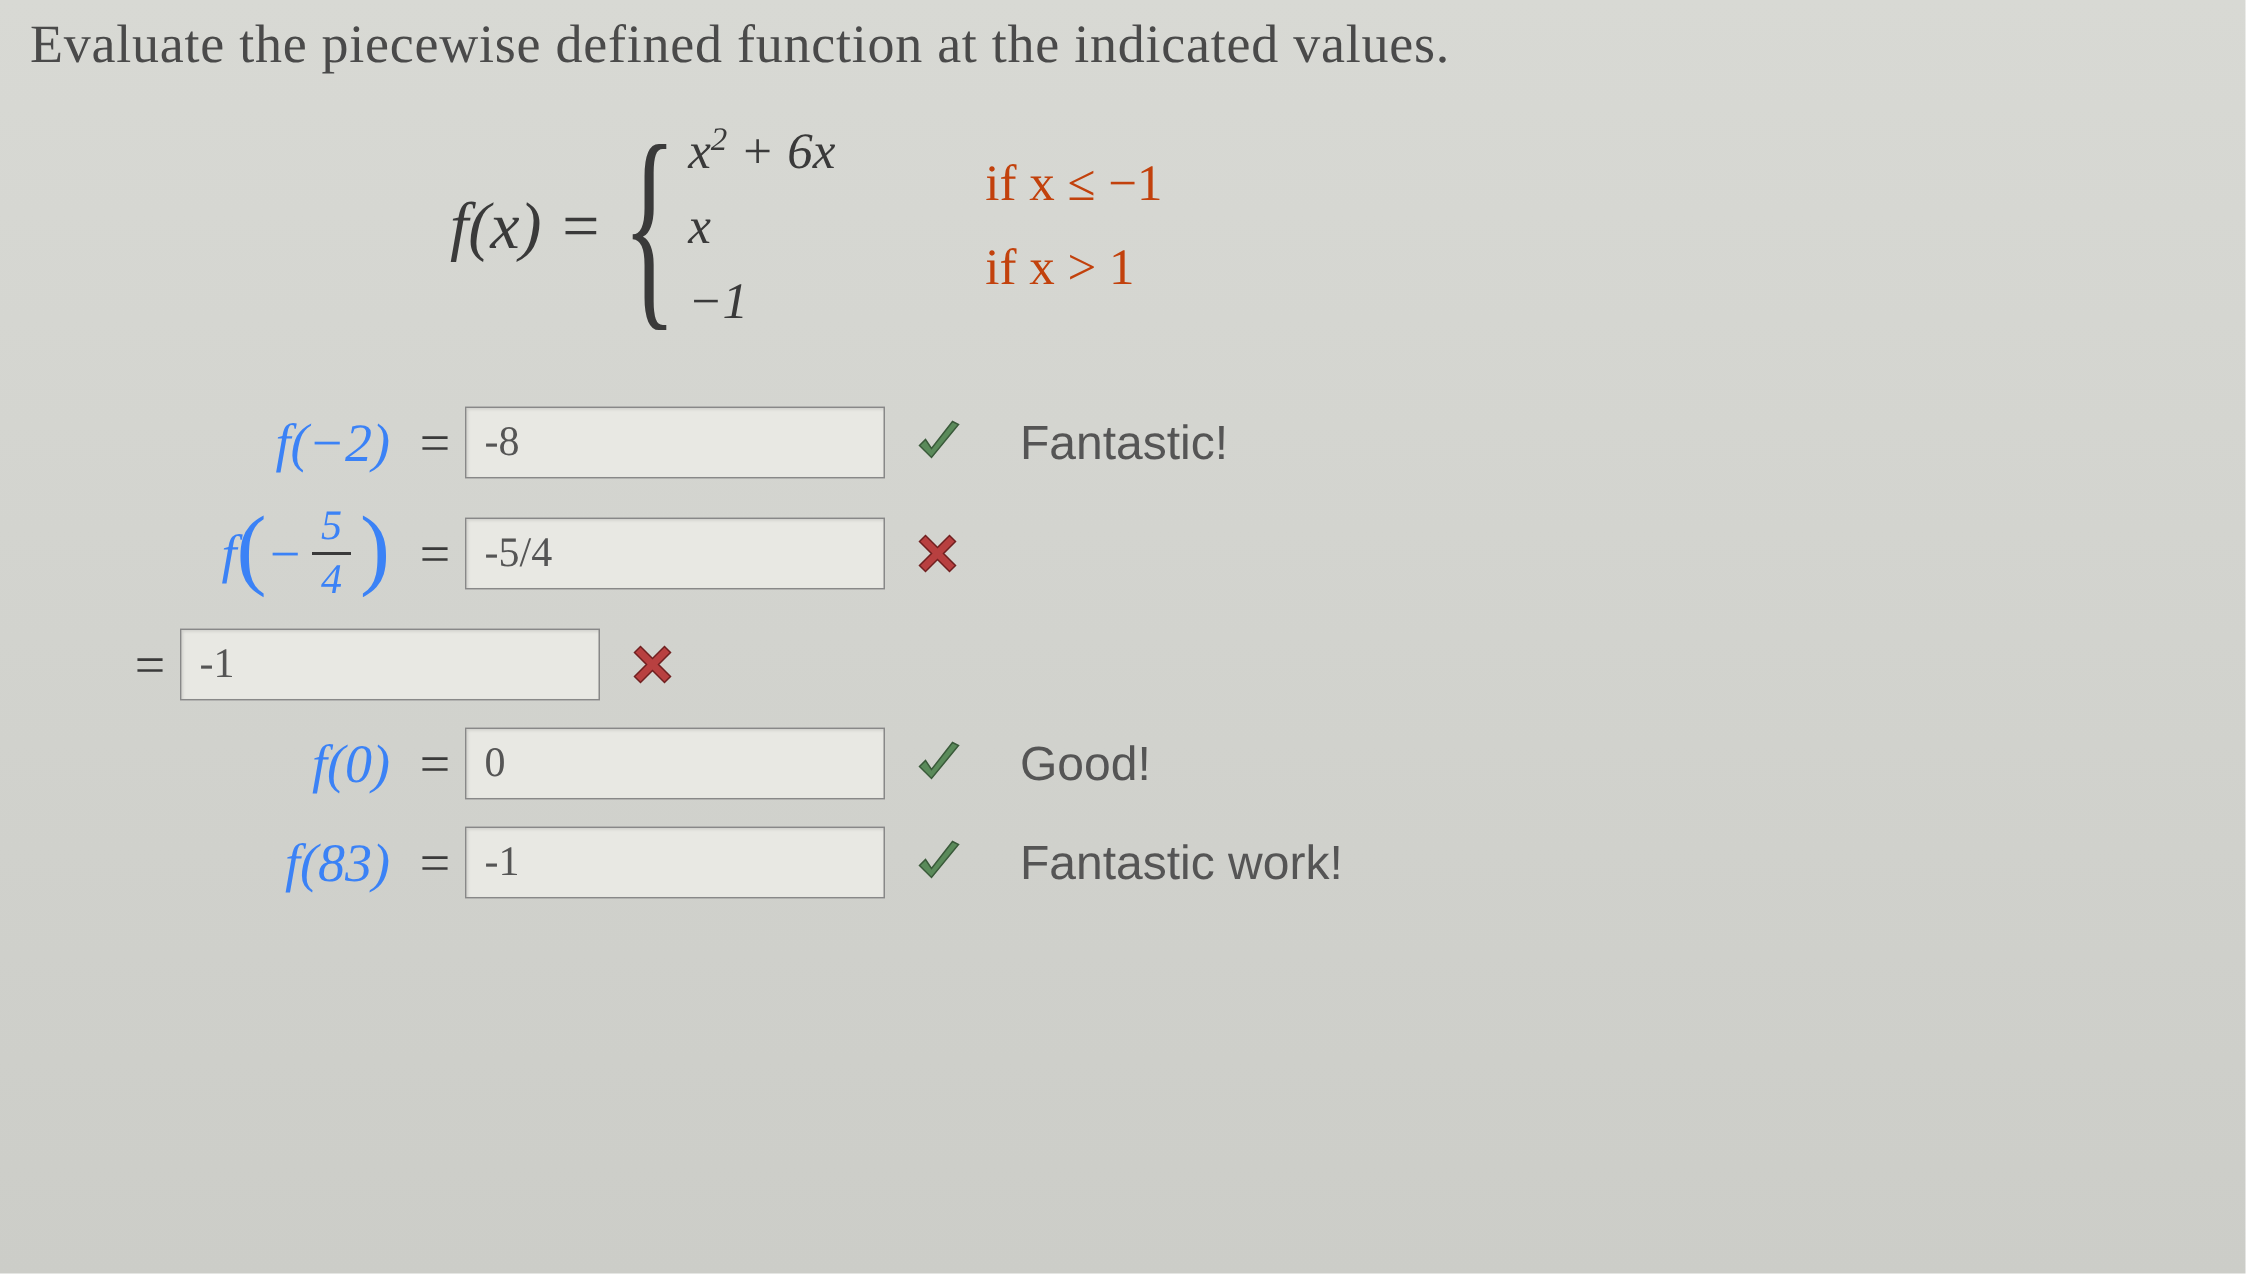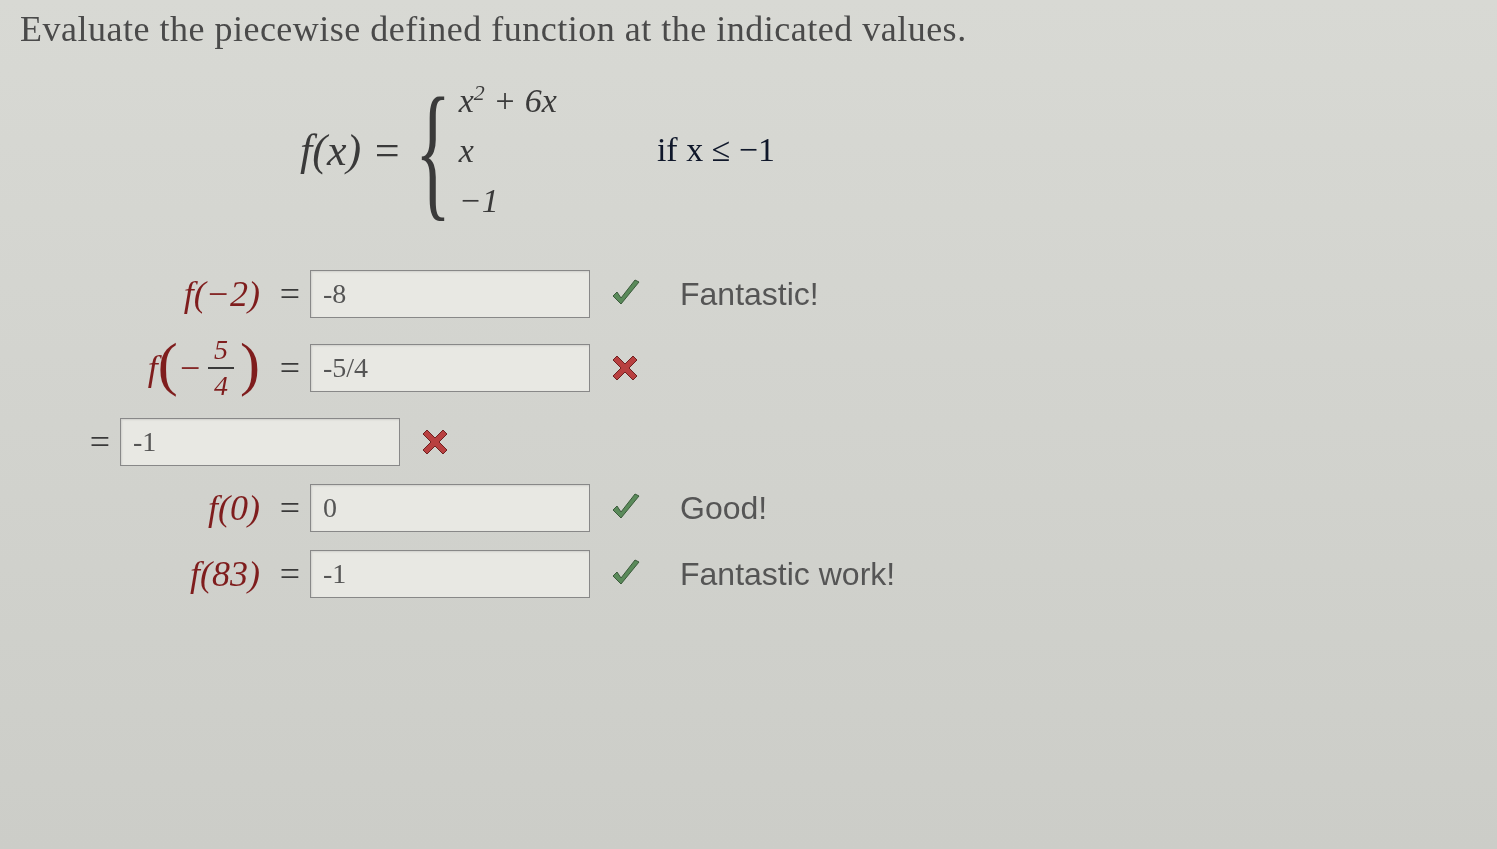--- a/index.html
+++ b/index.html
@@ -46,37 +46,37 @@
       font-size: 34px;
       font-style: italic;
       color: #3a3a3a;
       margin-right: 100px;
     }
     .conditions {
       display: flex;
       flex-direction: column;
       gap: 18px;
       font-size: 34px;
-      color: #0f172a;
+      color: #c2410c;
     }
     .sup { font-size: 22px; vertical-align: super; }
     .answers {
       margin-left: 80px;
       display: flex;
       flex-direction: column;
       gap: 18px;
     }
     .answer-row {
       display: flex;
       align-items: center;
     }
     .answer-label {
       font-size: 36px;
       font-style: italic;
-      color: #7f1d1d;
+      color: #3b82f6;
       width: 180px;
       text-align: right;
       margin-right: 10px;
     }
     .equals {
       font-size: 36px;
       color: #3a3a3a;
       width: 40px;
       text-align: center;
     }
@@ -135,20 +135,21 @@
 <div class="piecewise-container">
   <span class="fx-label">f(x) =</span>
   <span class="brace">{</span>
   <div class="pieces">
     <div>x<span class="sup">2</span> + 6x</div>
     <div>x</div>
     <div>−1</div>
   </div>
   <div class="conditions">
     <div>if x ≤ −1</div>
+    <div>if x &gt; 1</div>
   </div>
 </div>
 
 <div class="answers">
 
   <div class="answer-row">
     <span class="answer-label">f(−2)</span>
     <span class="equals">=</span>
     <input class="answer-input" value="-8" style="">
     <span class="icon">

